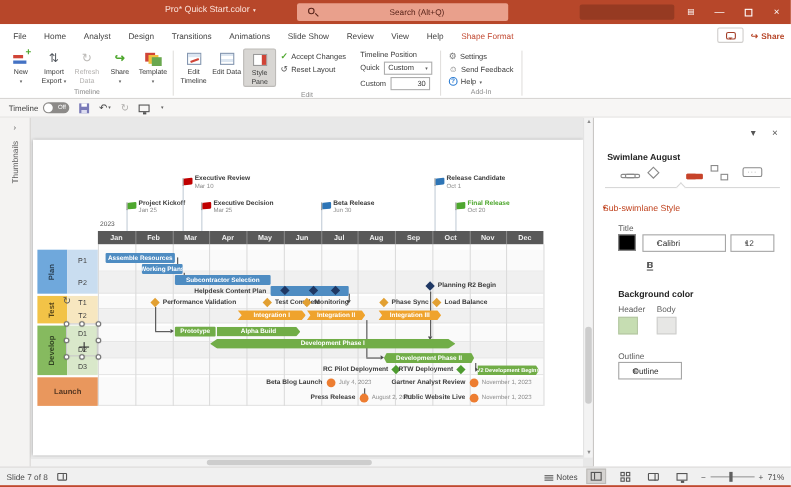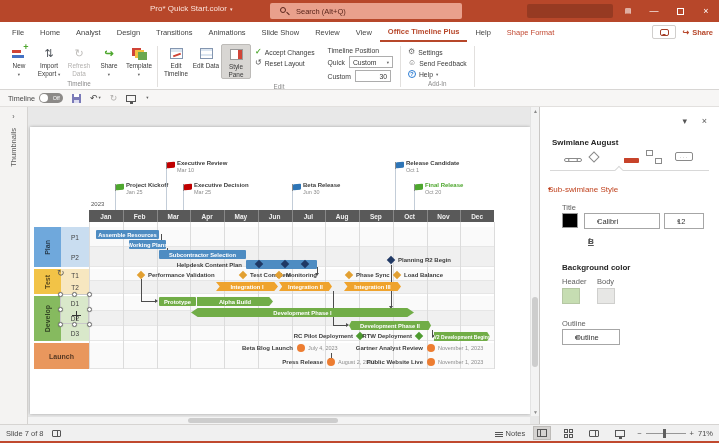--- a/index.html
+++ b/index.html
@@ -4,21 +4,21 @@
 <style>
   * { box-sizing: border-box; margin: 0; padding: 0; }
   html,body { width:719px; height:443px; overflow:hidden; font-family:"Liberation Sans",sans-serif; }
   .window { position:relative; width:719px; height:443px; background:#fff; border-bottom:2px solid #c0492e; }
 
   
   .titlebar { height:22px; background:#b7472a; display:flex; align-items:center; color:#fff; position:relative; }
   .tb-title { position:absolute; left:150px; top:4px; font-size:8px; color:#fbe2da; white-space:nowrap; }
   .tb-title .tcaret { font-size:5px; margin-left:3px; }
   .searchbox { position:absolute; left:270px; top:3px; width:192px; height:16px; background:#e9a08c; border-radius:2px;
-               display:flex; align-items:center; padding-left:26px; font-size:7.5px; color:#59241a; }
+               display:flex; align-items:center; padding-left:26px; font-size:7.5px; color:#59241a;justify-content:center; }
   .mag { position:absolute; left:10px; top:3.5px; width:6px; height:6px; border:1px solid #5a251b; border-radius:50%; }
   .mag::after { content:""; position:absolute; left:5px; top:5px; width:4px; height:1px; background:#5a251b; transform:rotate(45deg); }
   .userpill { position:absolute; left:527px; top:4px; width:86px; height:14px; background:rgba(0,0,0,.18); border-radius:2px; }
   .wcontrols { position:absolute; right:0; top:0; height:22px; display:flex; }
   .wc { width:26px; height:22px; display:flex; align-items:center; justify-content:center; font-size:9px; color:#fff; }
   .wc-ribbon { font-size:7px; }
   .maxbox { width:7px; height:7px; border:1px solid #fff; display:block; }
 
   
   .tabrow { height:20px; background:#fff; display:flex; align-items:stretch; padding-left:4px; position:relative; }
@@ -199,21 +199,20 @@
     <div style="display:flex">
         <span class="tab">File</span>
         <span class="tab">Home</span>
         <span class="tab">Analyst</span>
         <span class="tab">Design</span>
         <span class="tab">Transitions</span>
         <span class="tab">Animations</span>
         <span class="tab">Slide Show</span>
         <span class="tab">Review</span>
         <span class="tab">View</span>
-        <span class="tab active">Office Timeline Plus</span>
         <span class="tab">Help</span>
         <span class="tab accent">Shape Format</span>
       </div>
     <div class="tabrow-right">
       <div class="comment-btn">
           <span class="bubble"></span>
         </div>
       <div class="share-btn">
         <span class="share-arrow">↪</span>
         <span>Share</span>

